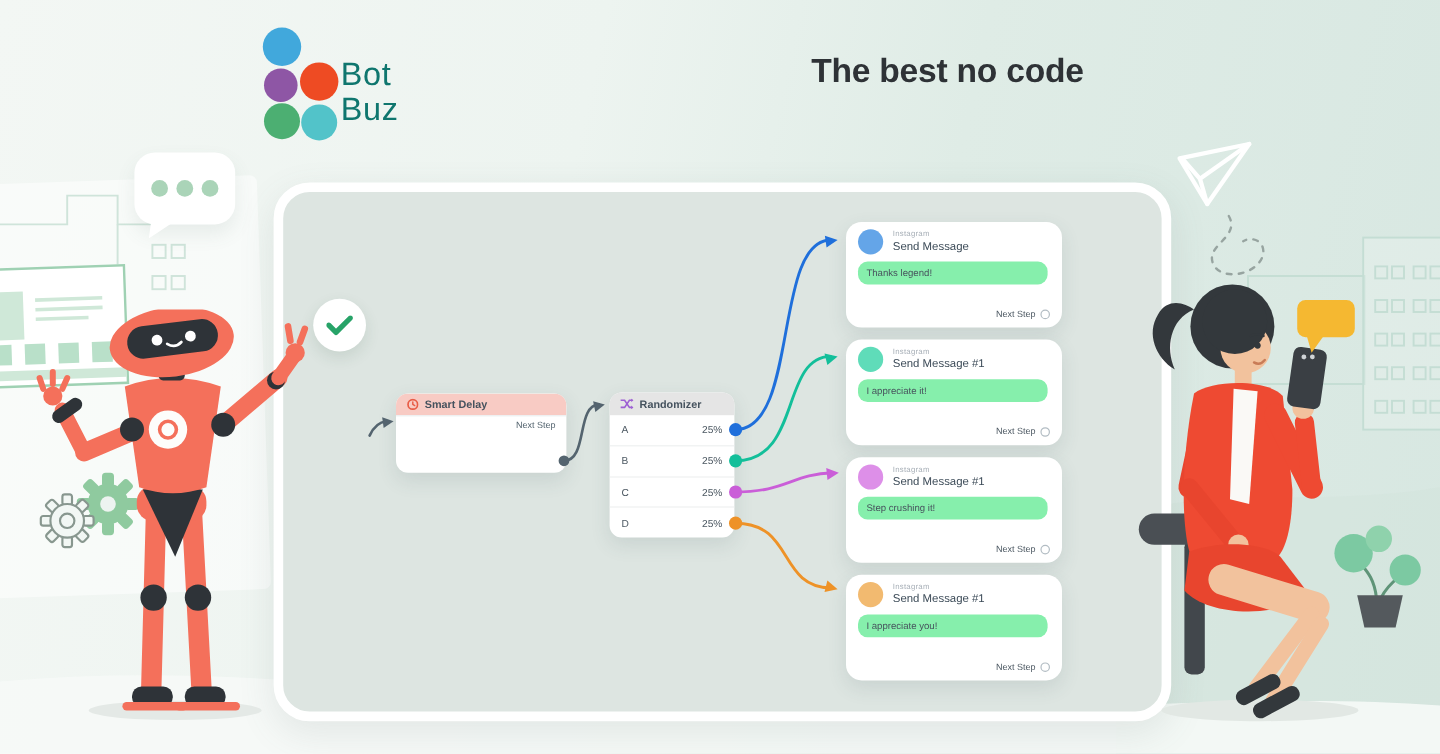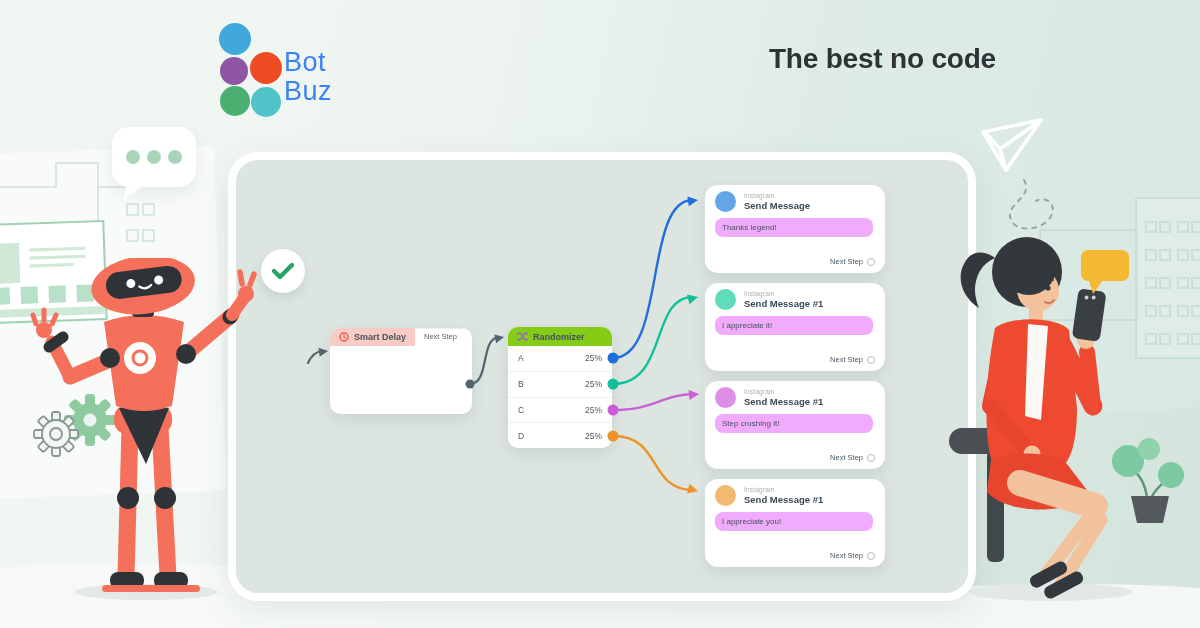--- a/index.html
+++ b/index.html
@@ -5,50 +5,50 @@
   html,body{margin:0;padding:0;}
   body{
     width:1200px;height:628px;position:relative;overflow:hidden;
     font-family:"Liberation Sans", sans-serif;
     background:linear-gradient(102deg,#f3f7f4 0%,#edf4f0 38%,#dfecE6 62%,#d7e7e1 100%);
   }
   .abs{position:absolute;}
   
   .logo{left:216px;top:20px;width:190px;height:100px;z-index:6;}
   .logo .dot{position:absolute;border-radius:50%;}
-  .logo-text{position:absolute;left:68px;top:28px;color:#3b82f6;font-size:27px;font-weight:500;line-height:29px;letter-spacing:.5px;}
-  
-  .headline{left:676px;top:40px;width:320px;text-align:right;color:#2e3236;
+  .logo-text{position:absolute;left:68px;top:28px;color:#0f766e;font-size:27px;font-weight:500;line-height:29px;letter-spacing:.5px;}
+  
+  .headline{left:676px;top:40px;width:320px;text-align:left;color:#2e3236;
     font-size:28px;font-weight:700;line-height:37px;z-index:6;letter-spacing:-.2px;}
   
   .canvas{left:228px;top:152px;width:748px;height:449px;background:#dde5e1;
     border:8px solid #ffffff;border-radius:30px;box-sizing:border-box;z-index:2;
     box-shadow:0 10px 30px rgba(90,110,105,.12);}
   
   .node{position:absolute;background:#ffffff;border-radius:10px;z-index:4;
     box-shadow:0 6px 16px rgba(60,80,90,.12);overflow:hidden;box-sizing:border-box;}
   .node-header{display:flex;align-items:center;gap:5px;padding:0 9px;font-weight:700;color:#45525e;}
-  .sd-node{left:330px;top:328px;width:142px;height:86px;display:flex;flex-direction:row;}
+  .sd-node{left:330px;top:328px;width:142px;height:66px;display:flex;flex-direction:column;}
   .sd-node .node-header{height:18px;background:#f8cbc4;font-size:9px;flex:none;}
   .sd-body{flex:1;display:flex;align-items:center;padding:0 9px;font-size:7.5px;color:#4c5862;letter-spacing:-.1px;}
   .sd-footer{border-top:1px solid #eceff0;height:15px;display:flex;align-items:center;justify-content:flex-end;
     padding:0 9px;font-size:7.5px;color:#54646f;}
   .rz-node{left:508px;top:327px;width:104px;height:121px;display:flex;flex-direction:column;}
-  .rz-node .node-header{height:19px;background:#84cc16;font-size:9px;flex:none;}
+  .rz-node .node-header{height:19px;background:#e5e5e5;font-size:9px;flex:none;}
   .rz-row{height:25.5px;display:flex;align-items:center;justify-content:space-between;
     padding:0 10px;font-size:8.5px;color:#4c5862;border-bottom:1px solid #eef0f1;}
   .rz-row:last-child{border-bottom:none;}
   
   .msg-node{left:705px;width:180px;height:88px;border-radius:13px;padding:6px 10px;}
   .msg-head{display:flex;align-items:center;gap:8px;}
   .avatar{width:21px;height:21px;border-radius:50%;flex:none;}
   .av0{background:#64a5e8;} .av1{background:#5fdcb9;} .av2{background:#dd8fe8;} .av3{background:#f2ba70;}
   .msg-channel{font-size:6.5px;color:#a7afb7;letter-spacing:.2px;}
-  .msg-title{font-size:9.5px;font-weight:700;color:#3a4956;margin-top:1px;}
-  .msg-bubble{margin-top:6px;background:#f0abfc;border-radius:8px;padding:5px 7px;font-size:8px;color:#47535d;width:calc(100% - 16px);}
+  .msg-title{font-size:9.5px;font-weight:400;color:#3a4956;margin-top:1px;}
+  .msg-bubble{margin-top:6px;background:#86efac;border-radius:8px;padding:5px 7px;font-size:8px;color:#47535d;width:calc(100% - 16px);}
   .msg-footer{position:absolute;right:10px;bottom:7px;display:flex;align-items:center;gap:4px;
     font-size:7.5px;color:#4c5862;}
   .port-ring{width:8px;height:8px;border:1.5px solid #b2bcc3;border-radius:50%;box-sizing:border-box;}
   
   .check-badge{left:261px;top:249px;width:44px;height:44px;border-radius:50%;background:#ffffff;z-index:4;
     box-shadow:0 5px 12px rgba(40,80,60,.12);display:flex;align-items:center;justify-content:center;}
   
   .bubble-dots{left:112px;top:127px;width:84px;height:60px;background:#ffffff;border-radius:17px;z-index:1;
     box-shadow:0 8px 16px rgba(80,110,95,.10);display:flex;align-items:center;justify-content:center;gap:7px;}
   .bubble-dots::after{content:"";position:absolute;left:13px;bottom:-13px;width:0;height:0;

